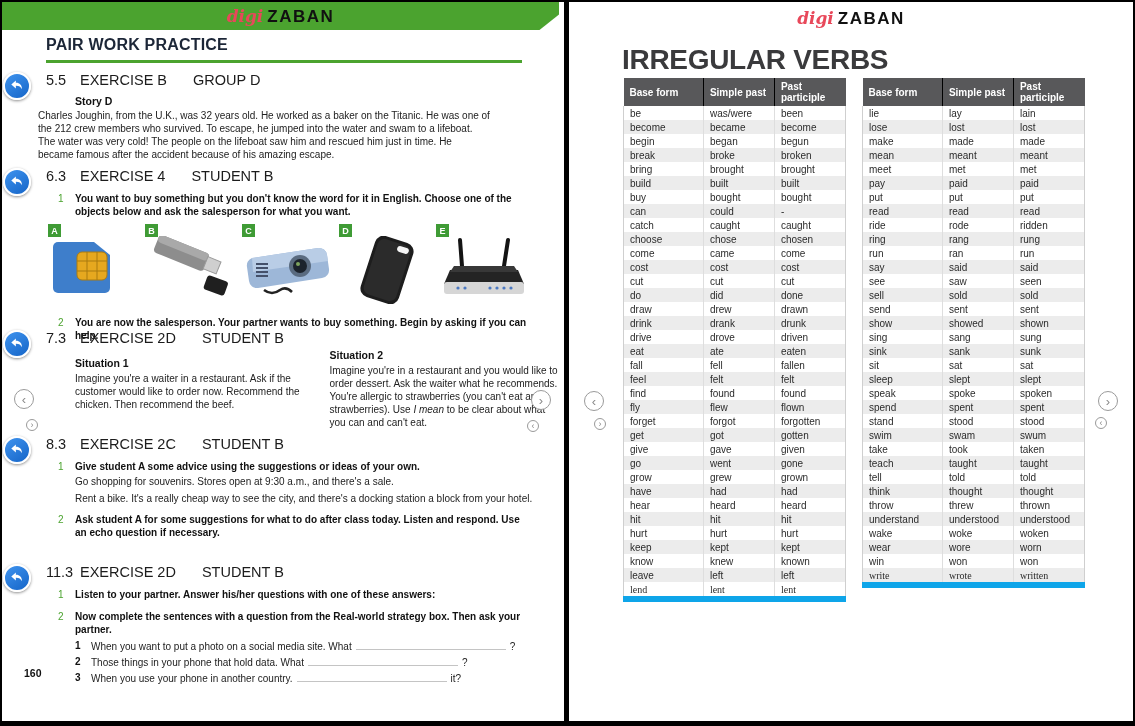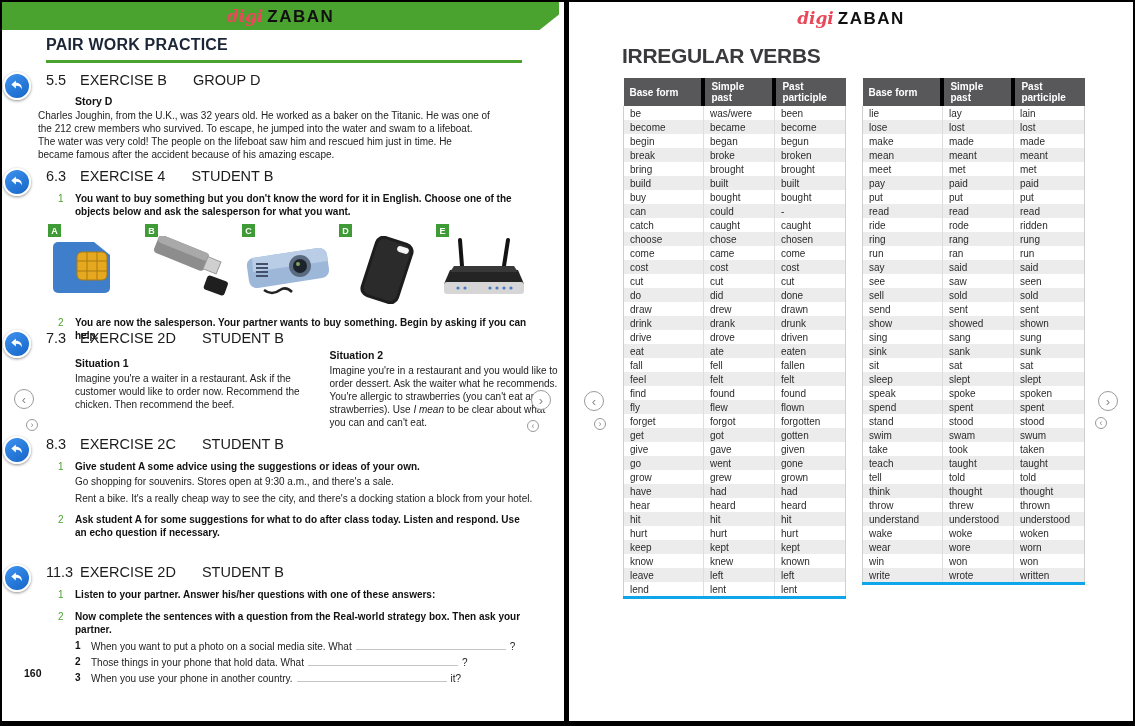--- a/index.html
+++ b/index.html
@@ -63,32 +63,32 @@
 
   .page-number { position:absolute; left:22px; top:665px; font-size:10.5px; font-weight:bold; color:#111; }
 
   
   .nav-circle { position:absolute; border:1px solid #9a9a9a; border-radius:50%; color:#8a8a8a; background:#fff;
                 display:flex; align-items:center; justify-content:center; cursor:pointer; }
   .nav-lg { width:20px; height:20px; font-size:13px; }
   .nav-sm { width:12px; height:12px; font-size:9px; }
 
   
-  .iv-title { position:absolute; left:53px; top:42px; font-size:21px; font-weight:bold; color:#3a3a3c; letter-spacing:-.3px; }
+  .iv-title { position:absolute; left:53px; top:42px; font-size:28px; font-weight:bold; color:#3a3a3c; letter-spacing:-.3px; }
   .verb-table { position:absolute; top:76px; border-collapse:collapse; table-layout:fixed; background:#fff; }
   .verb-table.t1 { left:54px;  width:223px; }
   .verb-table.t2 { left:293px; width:223px; }
   .verb-table th { background:#58585a; color:#fff; font-size:10px; font-weight:bold; text-align:left;
-                   padding:3px 6px; border-right:4px solid #000000; }
+                   padding:3px 6px; border-right:1px solid #000000; }
   .verb-table th:last-child { border-right:none; }
   .verb-table td { font-size:10px; color:#2b2b2b; padding:1.5px 6px; border-left:1px solid #dedede; border-right:1px solid #dedede; }
   .verb-table tr td:first-child { border-left:1px solid #cfcfcf; }
   .verb-table tr td:last-child { border-right:1px solid #cfcfcf; }
   .verb-table tr.alt td { background:#ececec; }
-  .verb-table tbody tr:last-child td { border-bottom:3px solid #0ea5e9; }
+  .verb-table tbody tr:last-child td { border-bottom:6px solid #0ea5e9;font-family:Liberation Serif, serif; }
 </style>
 </head>
 <body>
 
 <div class="page page-left">
 
   <div class="banner">
     <span class="logo">
       <span class="digi">digi</span><span class="zaban">ZABAN</span>
     </span>

